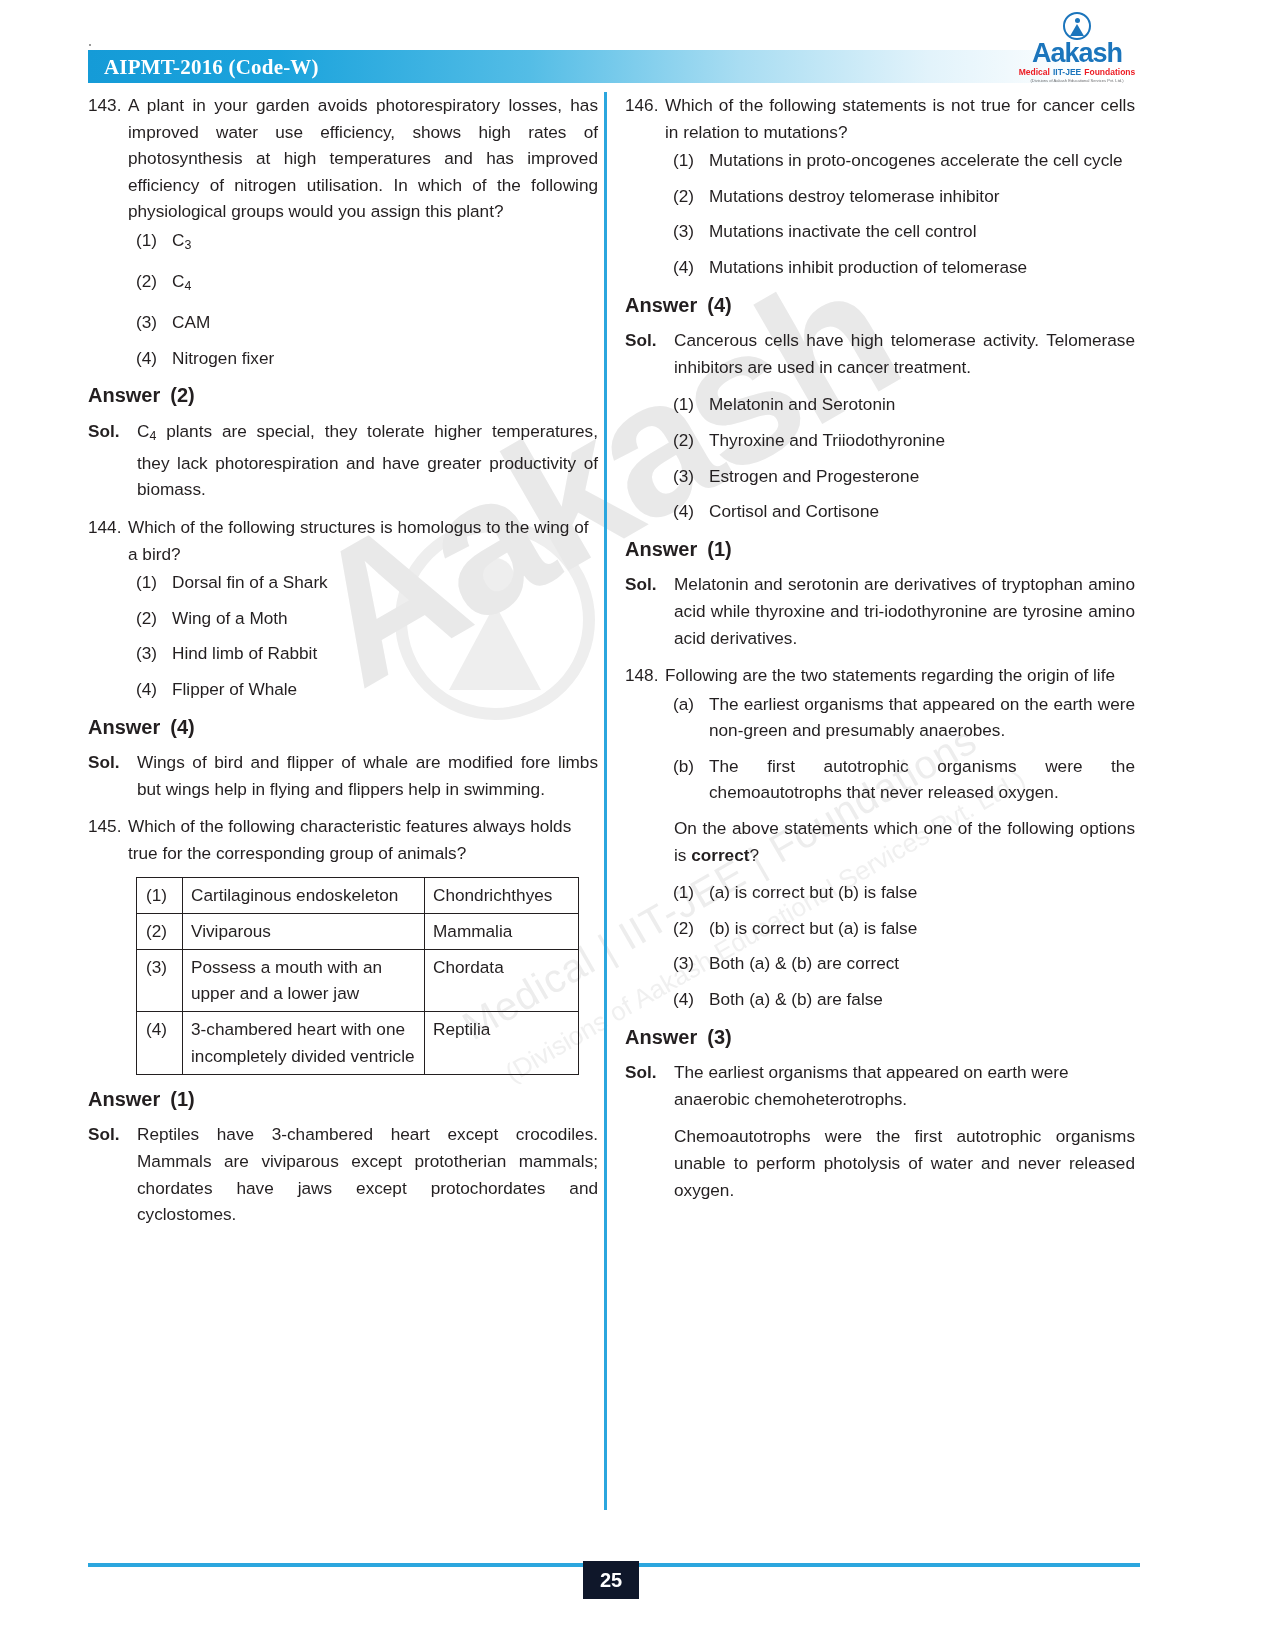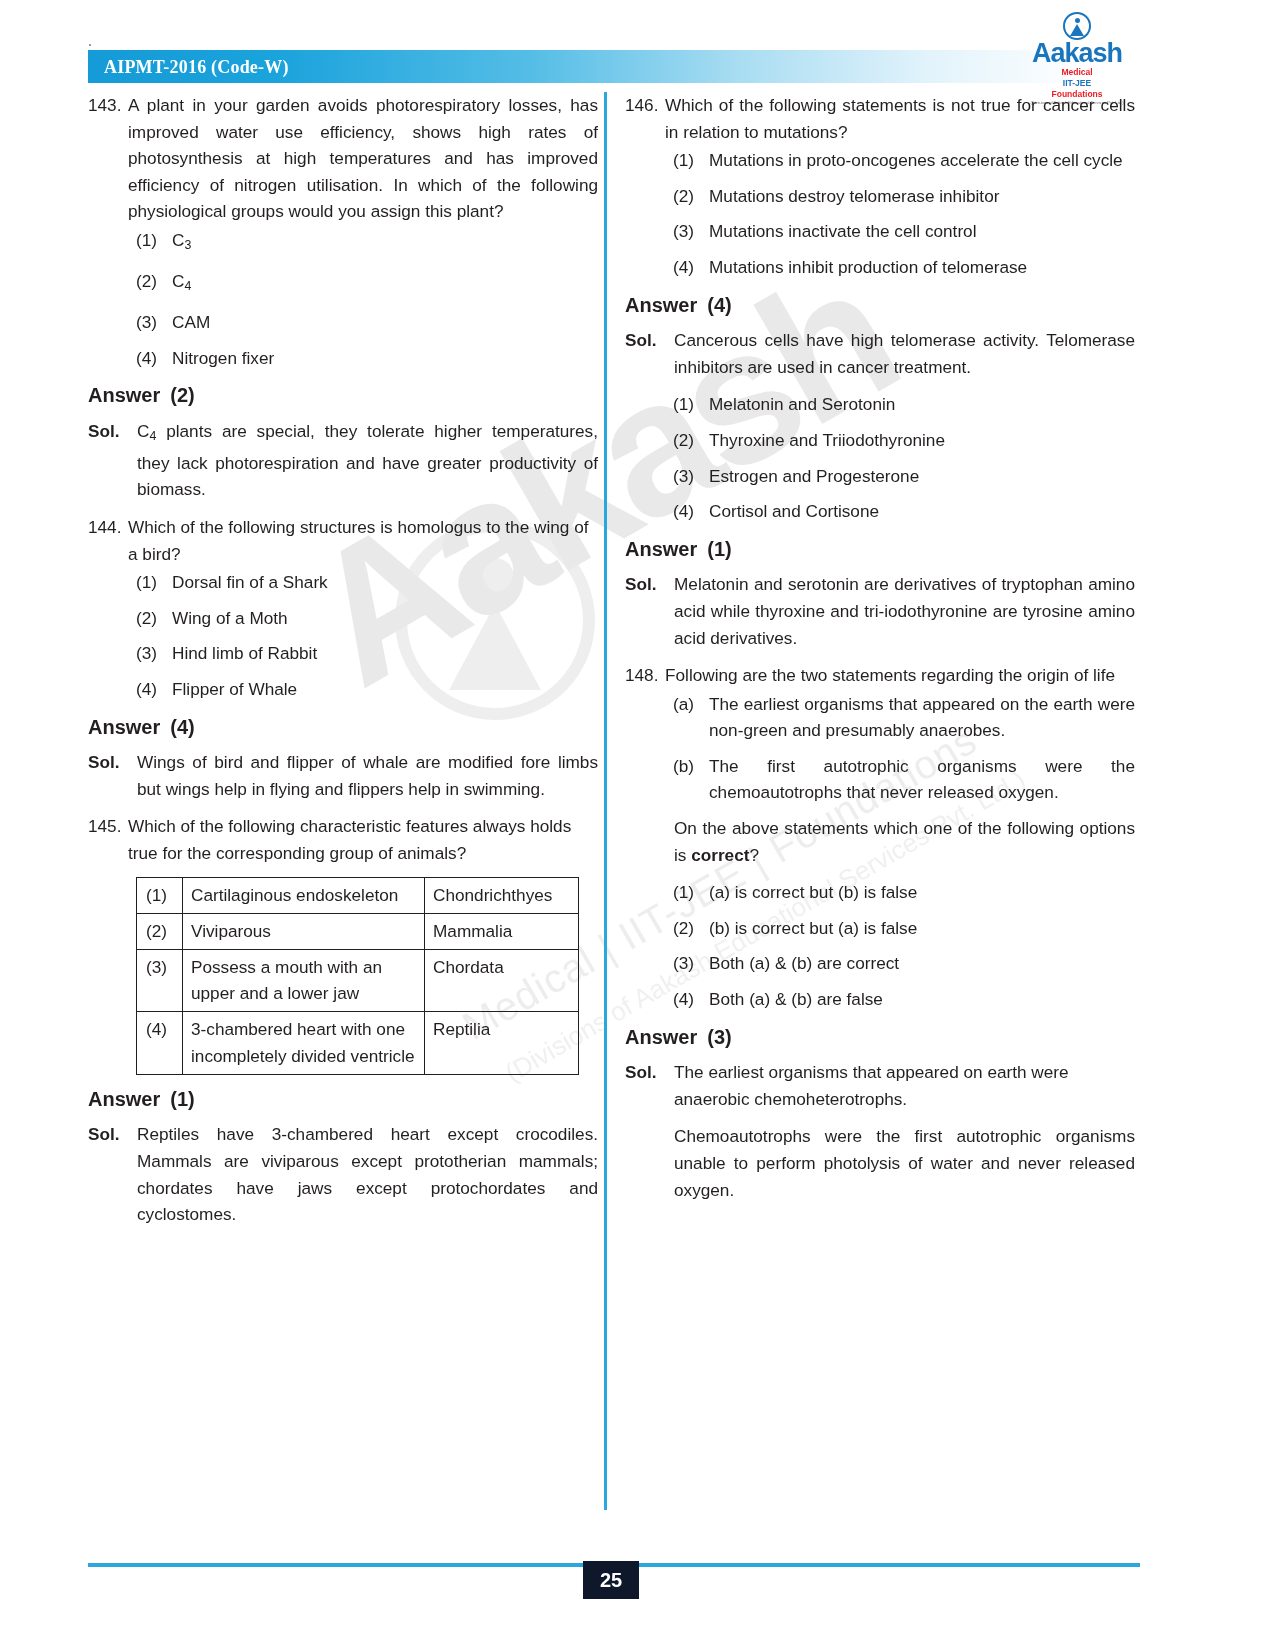--- a/index.html
+++ b/index.html
@@ -31,21 +31,21 @@
     height: 33px;
     background: linear-gradient(to right, #159bd7 0%, #1ba3dc 18%, #54bde6 42%, #a9ddf2 62%, #e2f3fb 80%, #ffffff 95%);
   }
   .header-title {
     position: absolute;
     left: 16px;
     top: 50%;
     transform: translateY(-50%);
     font-family: "Liberation Serif", serif;
     font-weight: bold;
-    font-size: 18px;
+    font-size: 21px;
     color: #ffffff;
     letter-spacing: .2px;
     white-space: nowrap;
   }
   .corner-dot {
     position: absolute;
     left: 89px;
     top: 44px;
     width: 2px;
     height: 2px;
@@ -95,21 +95,20 @@
     line-height: 25px;
     color: #1b75bc;
     letter-spacing: -1px;
   }
   .logo-sub {
     display: flex;
     justify-content: center;
     align-items: stretch;
     gap: 1px;
     margin-top: 1px;
-    flex-direction: column;
   }
   .logo-sub span {
     font-size: 8.5px;
     font-weight: bold;
     line-height: 10px;
     padding: 0 1px;
     white-space: nowrap;
   }
   .ls-red { color: #ed1c24; }
   .ls-blue { color: #1b75bc; }

